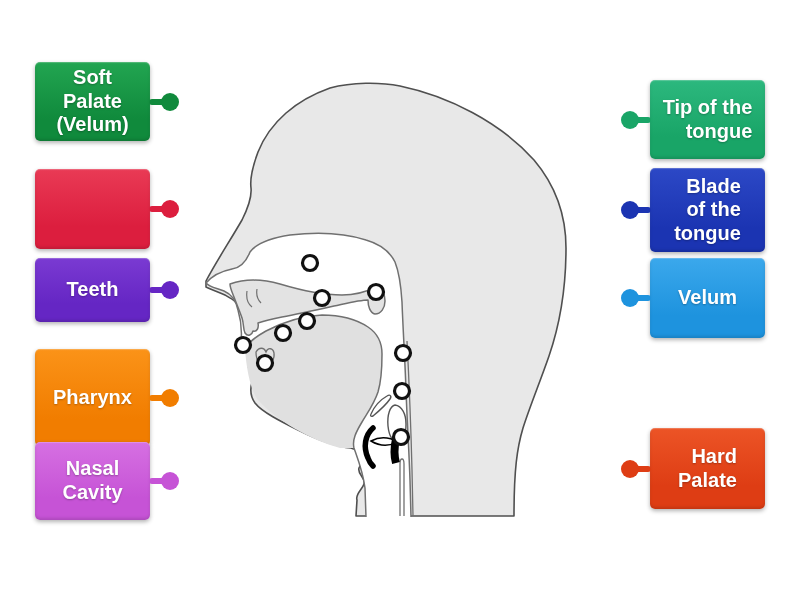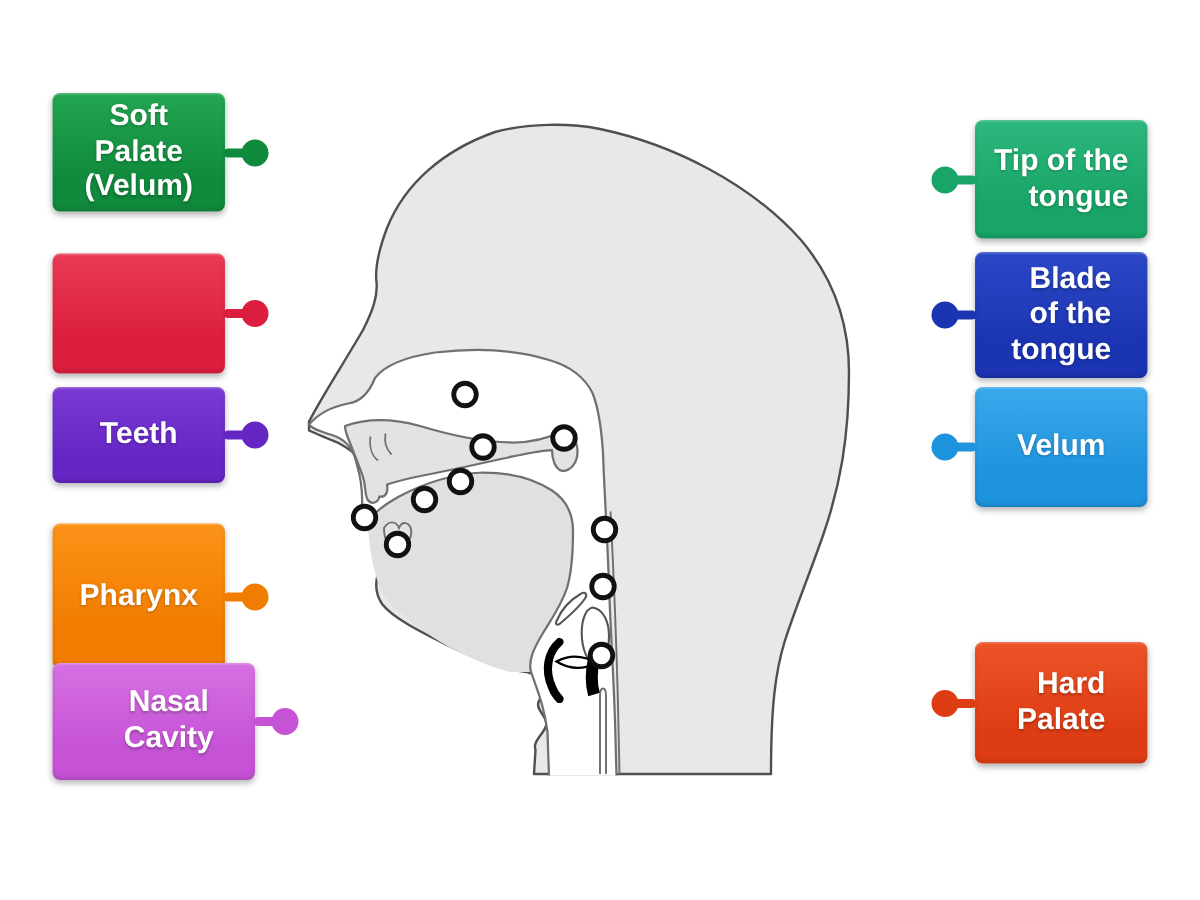--- a/index.html
+++ b/index.html
@@ -186,21 +186,21 @@
   <div class="chip left" style="top: 258px; height: 64px; background: linear-gradient(rgb(122, 58, 210) 0%, rgb(101, 38, 196) 72%);">
     <span class="chip-text">Teeth</span>
     <span class="stub" style="background: rgb(101, 38, 196);"></span>
     <span class="dot" style="background: rgb(101, 38, 196);"></span>
   </div>
   <div class="chip left" style="top: 349px; height: 97px; background: linear-gradient(rgb(251, 147, 24) 0%, rgb(241, 125, 0) 72%);">
     <span class="chip-text">Pharynx</span>
     <span class="stub" style="background: rgb(241, 125, 0);"></span>
     <span class="dot" style="background: rgb(241, 125, 0);"></span>
   </div>
-  <div class="chip left" style="top: 442px; height: 78px; background: linear-gradient(rgb(214, 112, 226) 0%, rgb(198, 83, 214) 72%); padding-left: 20px;">
+  <div class="chip left" style="top: 442px; height: 78px; background: linear-gradient(rgb(214, 112, 226) 0%, rgb(198, 83, 214) 72%);">
     <span class="chip-text">Nasal
 Cavity</span>
     <span class="stub" style="background: rgb(198, 83, 214);"></span>
     <span class="dot" style="background: rgb(198, 83, 214);"></span>
   </div>
 
   <div class="chip right" style="top: 80px; height: 79px; background: linear-gradient(rgb(44, 184, 126) 0%, rgb(25, 165, 103) 72%);">
     <span class="chip-text">Tip of the
 tongue</span>
     <span class="stub" style="background: rgb(25, 165, 103);"></span>

